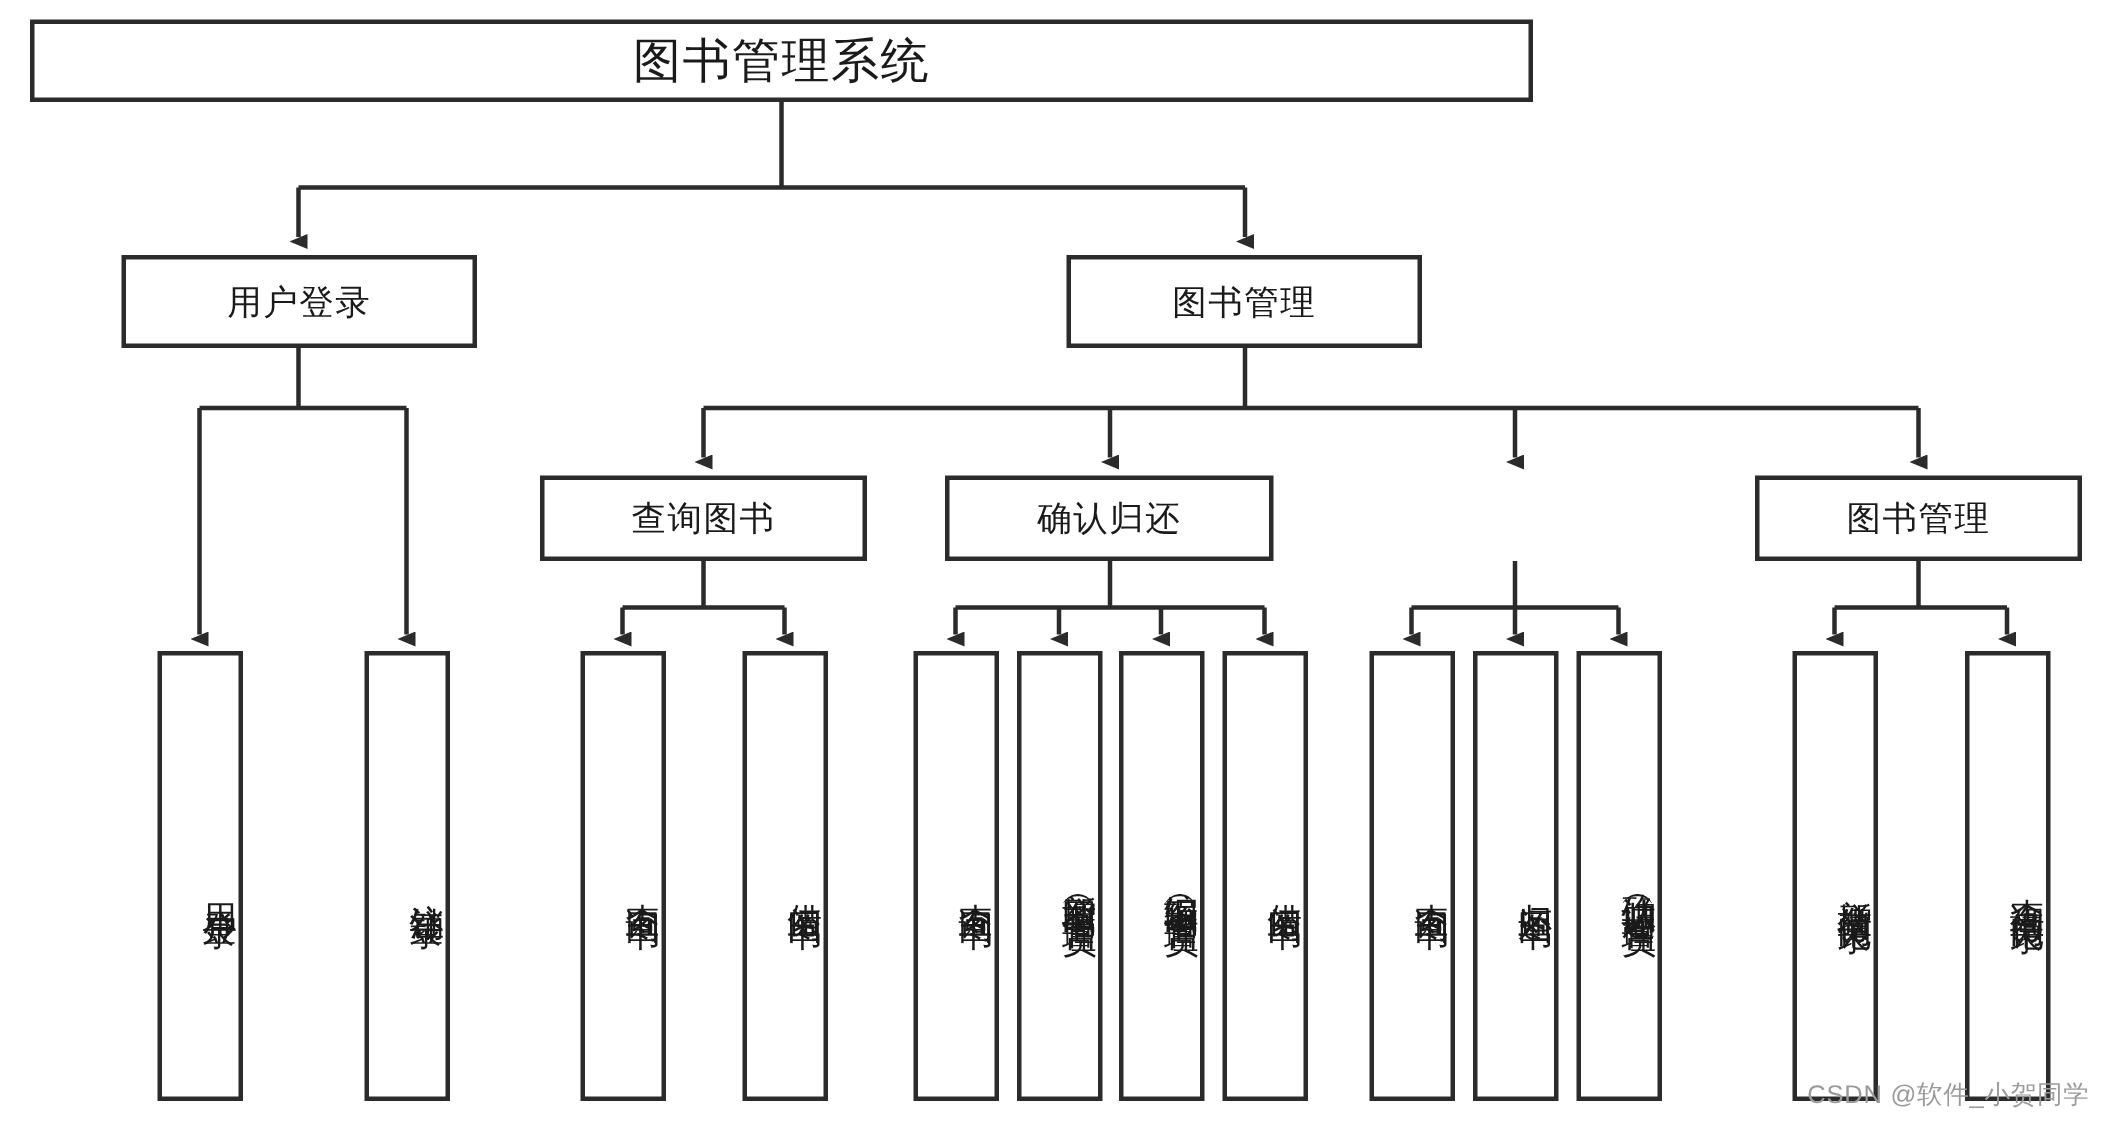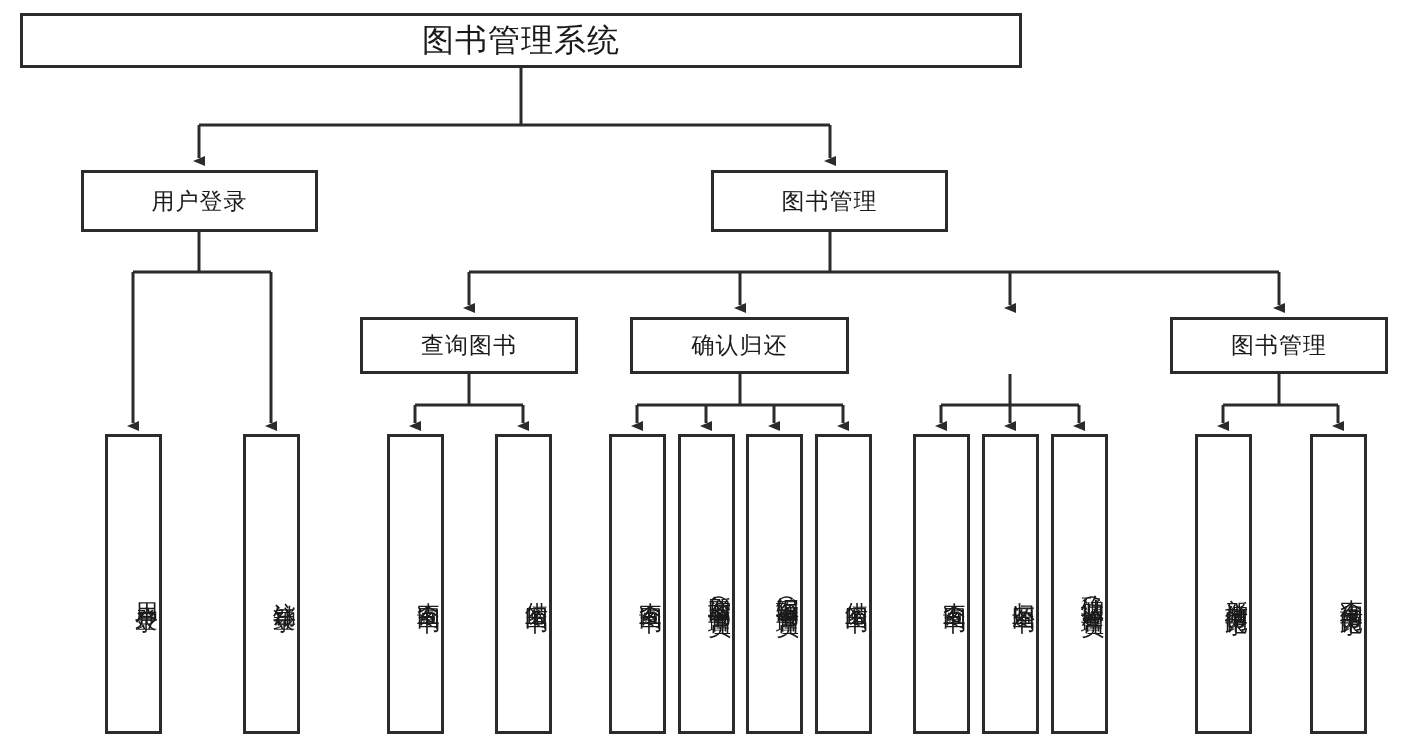--- a/index.html
+++ b/index.html
@@ -181,14 +181,15 @@
     <span class="leaf-label">确认归还（管理员）</span>
   </div>
 
   <div class="node leaf" style="left:1195px; top:434px; width:57px; height:300px;">
     <span class="leaf-label">新增借阅记录</span>
   </div>
   <div class="node leaf" style="left:1310px; top:434px; width:57px; height:300px;">
     <span class="leaf-label">查询借阅记录</span>
   </div>
 
+  <div class="watermark">CSDN @软件_小贺同学</div>
 
 </div>
 
 </body></html>

